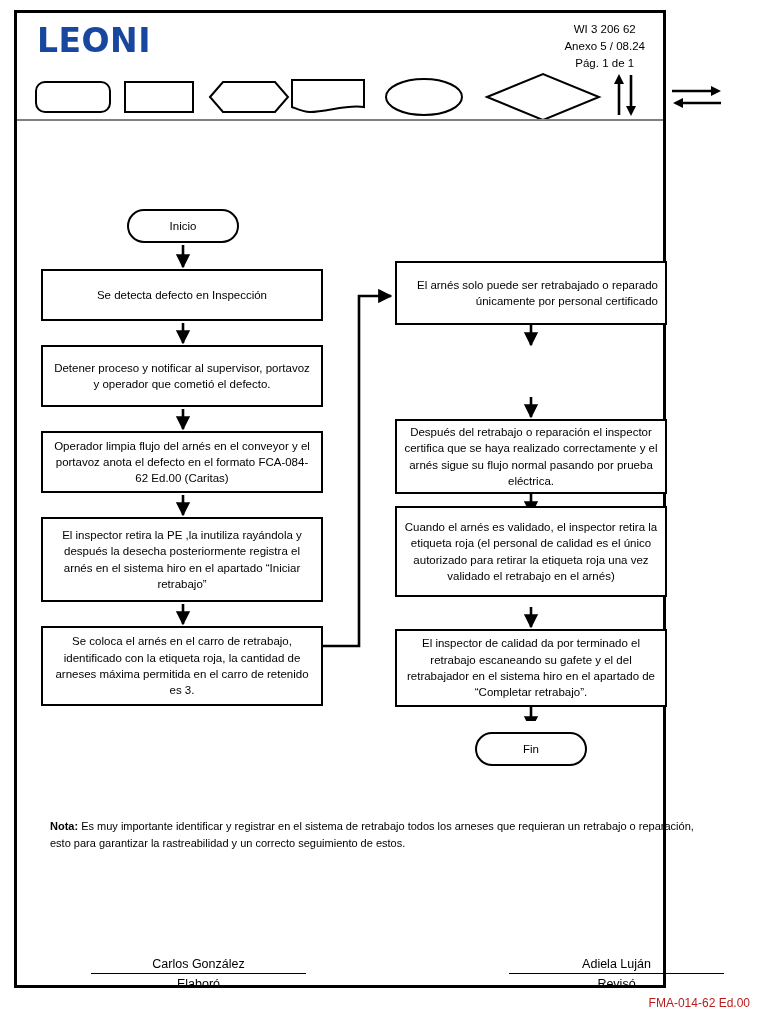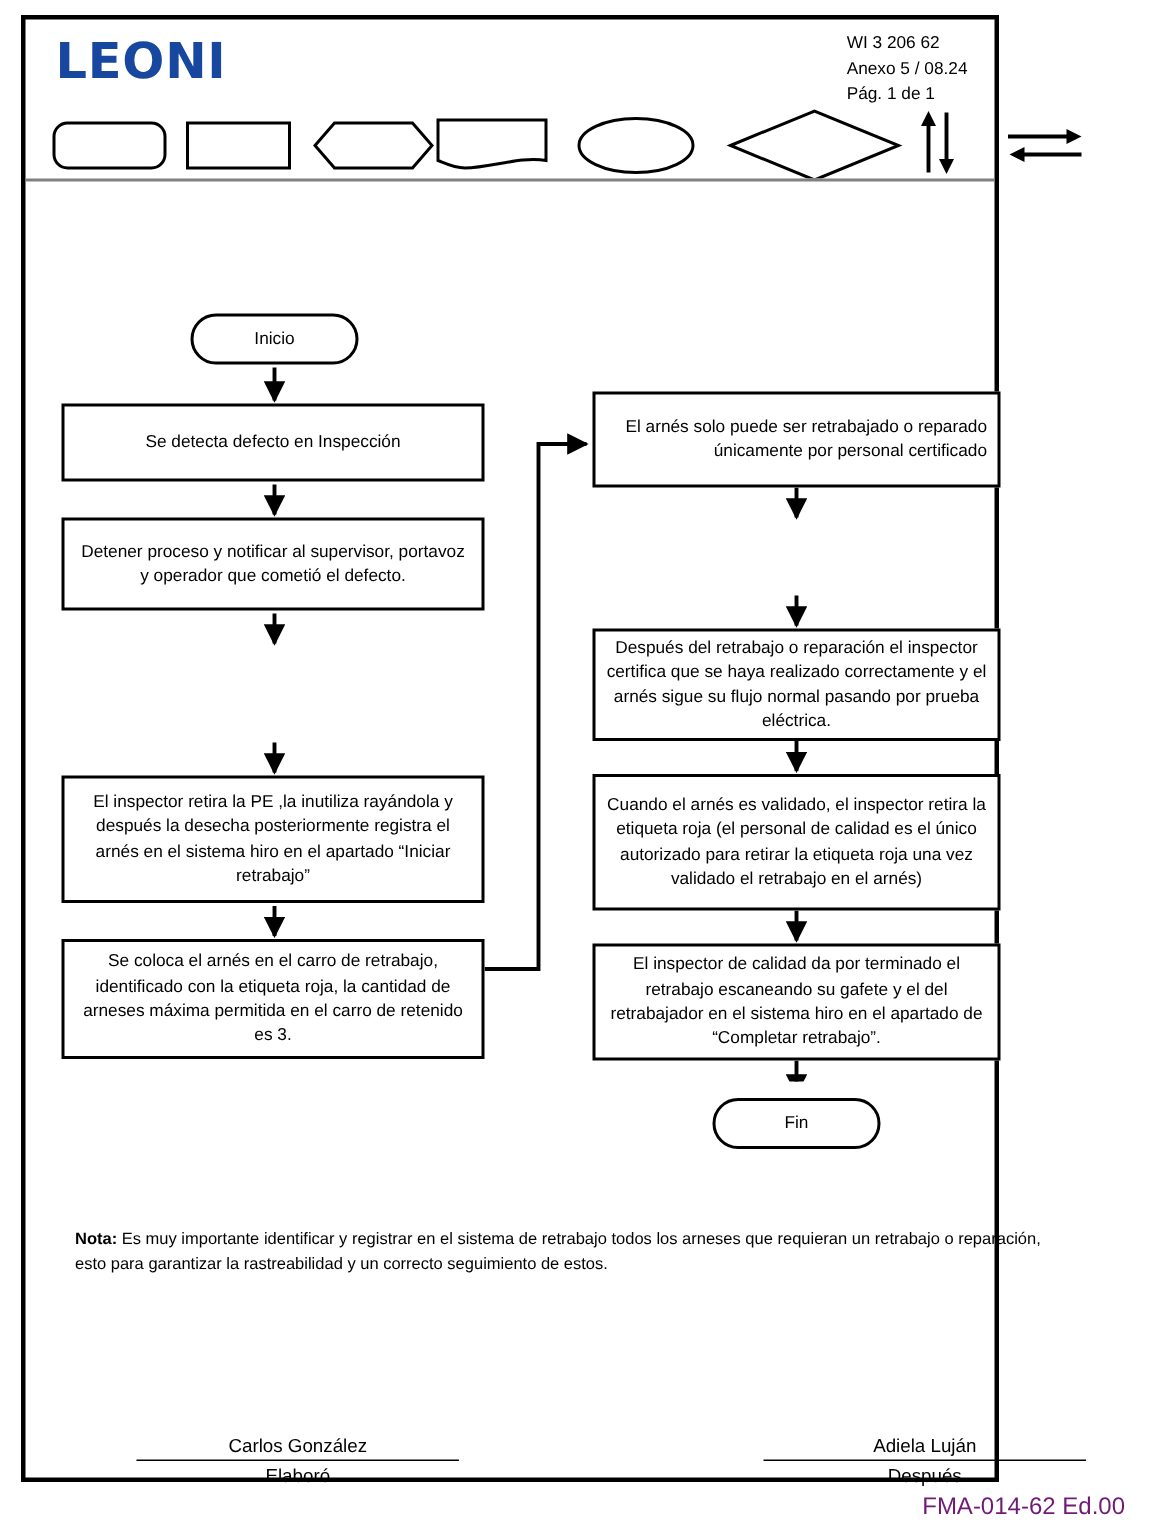--- a/index.html
+++ b/index.html
@@ -43,21 +43,21 @@
     font-weight: bold;
     font-size: 33px;
     letter-spacing: 0.5px;
     color: #17479e;
     line-height: 1;
   }
   #doc-meta {
     position: absolute;
     right: 18px;
     top: 8px;
-    text-align: left;
+    text-align: center;
     font-size: 11.5px;
     line-height: 1.48;
     color: #000;
   }
   #doc-meta div { white-space: nowrap; }
 
   
   #legend {
     position: absolute;
     left: 0;
@@ -131,22 +131,22 @@
     padding-top: 3px;
   }
   #sig-left  { left: 74px;  top: 944px; }
   #sig-right { left: 492px; top: 944px; }
 
   
   #footer-code {
     position: absolute;
     right: 18px;
     top: 996px;
-    font-size: 16px;
-    color: #701a75;
+    font-size: 12px;
+    color: #b91c1c;
   }
 </style>
 </head>
 <body>
 
 <div id="page">
 
   <div id="header">
 
     <div id="logo">LEONI</div>
@@ -224,39 +224,42 @@
     </div>
 
     <div class="node" style="left:24px; top:148px; width:282px; height:52px;">
       <span>Se detecta defecto en Inspección</span>
     </div>
 
     <div class="node" style="left:24px; top:224px; width:282px; height:62px;">
       <span>Detener proceso y notificar al supervisor, portavoz y operador que cometió el defecto.</span>
     </div>
 
+    <div class="node" style="left:24px; top:310px; width:282px; height:62px;">
+      <span>Operador limpia flujo del arnés  en el conveyor y el portavoz anota el defecto en el formato FCA-084-62 Ed.00 (Caritas)</span>
+    </div>
 
     <div class="node" style="left:24px; top:396px; width:282px; height:85px;">
       <span>El inspector retira la PE ,la inutiliza rayándola y después la desecha posteriormente registra el arnés  en el sistema hiro en el apartado “Iniciar retrabajo”</span>
     </div>
 
     <div class="node" style="left:24px; top:505px; width:282px; height:80px;">
       <span>Se coloca el arnés en el carro de retrabajo, identificado con la etiqueta roja, la cantidad de arneses  máxima permitida en el carro de retenido es 3.</span>
     </div>
 
     <div class="node" style="left:378px; top:140px; width:272px; height:64px;text-align:right;">
       <span>El arnés solo puede ser retrabajado o reparado únicamente por personal certificado</span>
     </div>
 
 
     <div class="node" style="left:378px; top:298px; width:272px; height:75px;">
       <span>Después del retrabajo  o reparación el inspector certifica que se haya realizado correctamente y el arnés sigue su flujo normal pasando por prueba eléctrica.</span>
     </div>
 
-    <div class="node" style="left:378px; top:395px; width:272px; height:91px;">
+    <div class="node" style="left:378px; top:385px; width:272px; height:91px;">
       <span>Cuando el arnés es validado, el inspector retira la etiqueta roja  (el personal de calidad es el único autorizado para retirar la etiqueta roja una  vez validado el retrabajo en el arnés)</span>
     </div>
 
     <div class="node" style="left:378px; top:508px; width:272px; height:78px;">
       <span>El inspector de calidad da por terminado el retrabajo escaneando su gafete y el del retrabajador en el sistema hiro en el apartado de “Completar retrabajo”.</span>
     </div>
 
     <div class="node terminator" style="left:458px; top:611px; width:112px; height:34px;">
       <span>Fin</span>
     </div>
@@ -266,18 +269,18 @@
     <b>Nota:</b><span> Es muy importante identificar y registrar en el sistema de retrabajo todos los arneses que requieran un retrabajo o reparación, esto para garantizar la rastreabilidad y un correcto seguimiento de estos.</span>
   </div>
 
   <div class="sig" id="sig-left">
     <div class="name">Carlos González</div>
     <div class="role">Elaboró</div>
   </div>
 
   <div class="sig" id="sig-right">
     <div class="name">Adiela Luján</div>
-    <div class="role">Después</div>
+    <div class="role">Revisó</div>
   </div>
 
 </div>
 
 <div id="footer-code">FMA-014-62 Ed.00</div>
 
 </body></html>

